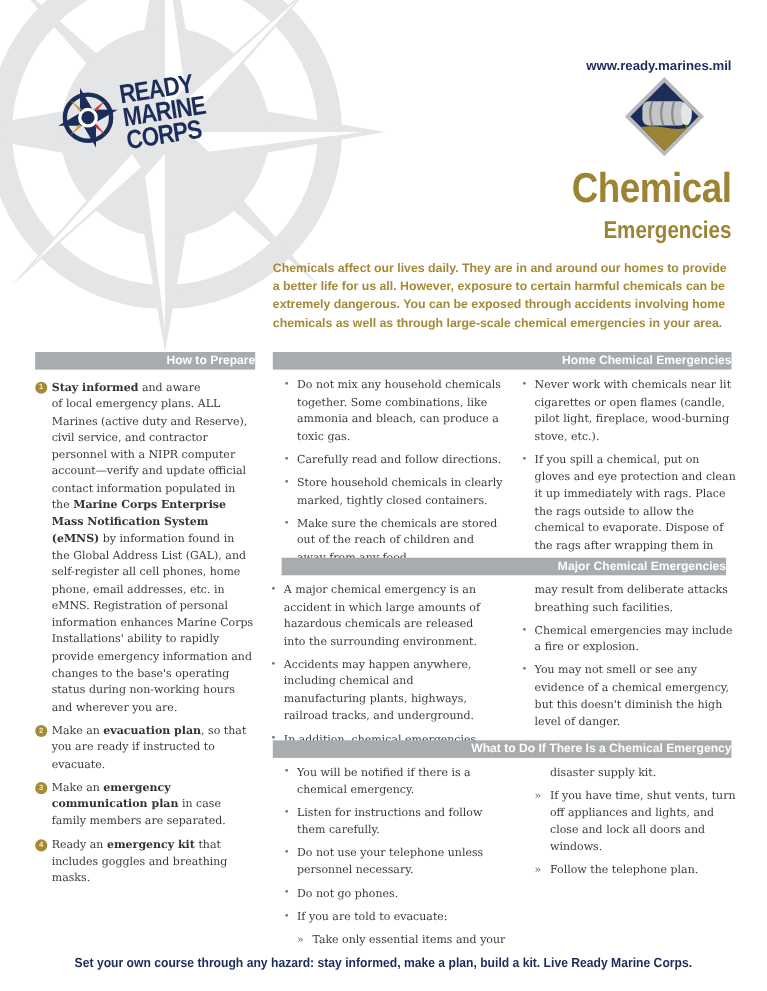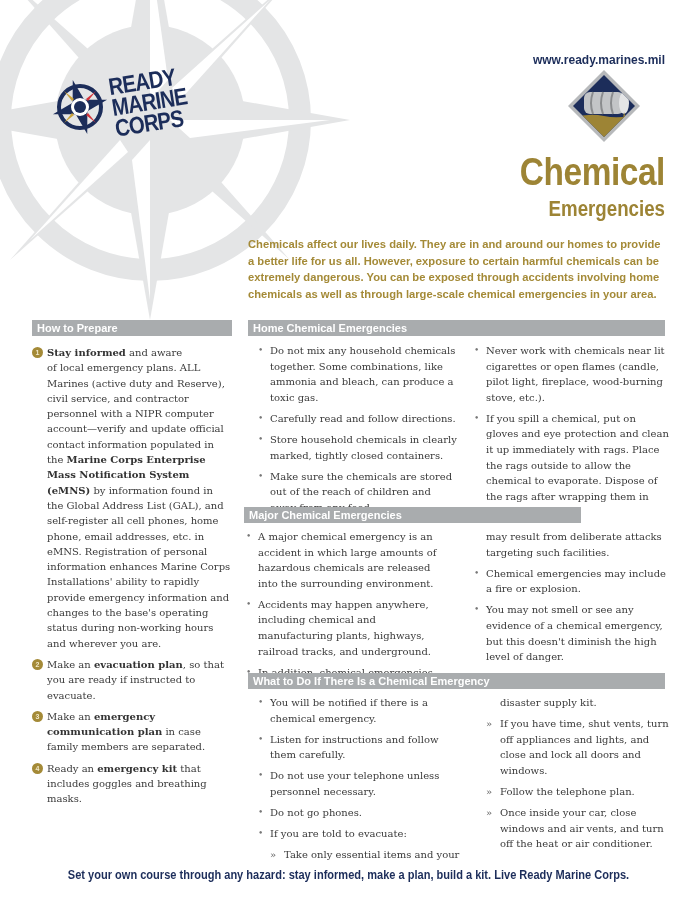--- a/index.html
+++ b/index.html
@@ -13,21 +13,21 @@
   .url { position:absolute; right:32px; top:53px; font-family:"Liberation Sans", sans-serif; font-weight:bold;
          font-size:12px; color:#1c2d5a; z-index:2; }
   .hazard-icon { position:absolute; left:566px; top:68px; width:76px; height:76px; z-index:2; }
   .title-main { position:absolute; right:32px; top:150px; font-family:"Liberation Sans", sans-serif; font-weight:bold;
                 font-size:38px; color:#9d8435; letter-spacing:-0.5px; transform:scaleX(0.88); transform-origin:right; line-height:44px;}
   .title-sub { position:absolute; right:32px; top:196px; font-family:"Liberation Sans", sans-serif; font-weight:bold;
                font-size:22px; color:#9d8435; transform:scaleX(0.85); transform-origin:right; line-height:26px;}
   .intro { position:absolute; left:248px; top:236px; width:420px; font-family:"Liberation Sans", sans-serif; font-weight:bold;
            font-size:11.2px; line-height:16.5px; color:#a48a37; z-index:2; }
   .bar { position:absolute; background:#a9acae; color:#ffffff; font-family:"Liberation Sans", sans-serif; font-weight:bold;
-         font-size:11px; height:16px; line-height:16px; padding-left:5px; box-sizing:border-box; white-space:nowrap; overflow:hidden; z-index:2;}
+         font-size:11px; height:16px; line-height:16px; padding-left:5px; box-sizing:border-box; white-space:nowrap; overflow:hidden; z-index:2;text-align:right;}
   .col { position:absolute; font-size:10px; line-height:15.6px; z-index:2; }
   .col ul { list-style:none; margin:0; padding:0; }
   .col li { position:relative; padding-left:20px; margin-bottom:5.5px; }
   .col li.bullet::before { content:"•"; position:absolute; left:8px; top:0; color:#777; font-size:9px; }
   .col li.sub { padding-left:34px; }
   .col li.sub::before { content:"»"; position:absolute; left:20px; top:0; color:#666; font-size:10px; }
   .col li.cont { padding-left:20px; }
   .col li.subcont { padding-left:34px; }
   .prep { position:absolute; left:32px; top:345px; width:200px; font-size:10px; line-height:15.3px; z-index:2; }
   .prep .item { position:relative; padding-left:15px; margin-bottom:6px; }
@@ -136,31 +136,31 @@
     <li class="bullet">Make sure the chemicals are stored out of the reach of children and away from any food.</li>
   </ul>
 </div>
 <div class="col" style="left:466px; top:343px; width:205px;">
   <ul>
     <li class="bullet">Never work with chemicals near lit cigarettes or open flames (candle, pilot light, fireplace, wood-burning stove, etc.).</li>
     <li class="bullet">If you spill a chemical, put on gloves and eye protection and clean it up immediately with rags. Place the rags outside to allow the chemical to evaporate. Dispose of the rags after wrapping them in newspaper.</li>
   </ul>
 </div>
 
-<div class="bar" style="left:244px; top:507px; width:337px;">Major Chemical Emergencies</div>
+<div class="bar" style="left:256px; top:507px; width:404px;">Major Chemical Emergencies</div>
 <div class="col" style="left:238px; top:529px; width:210px;">
   <ul>
     <li class="bullet">A major chemical emergency is an accident in which large amounts of hazardous chemicals are released into the surrounding environment.</li>
     <li class="bullet">Accidents may happen anywhere, including chemical and manufacturing plants, highways, railroad tracks, and underground.</li>
     <li class="bullet">In addition, chemical emergencies</li>
   </ul>
 </div>
 <div class="col" style="left:466px; top:529px; width:205px;">
   <ul>
-    <li class="cont">may result from deliberate attacks targeting such facilities.</li>
+    <li class="cont">may result from deliberate attacks breathing such facilities.</li>
     <li class="bullet">Chemical emergencies may include a fire or explosion.</li>
     <li class="bullet">You may not smell or see any evidence of a chemical emergency, but this doesn't diminish the high level of danger.</li>
   </ul>
 </div>
 
 <div class="bar" style="left:248px; top:673px; width:417px;">What to Do If There Is a Chemical Emergency</div>
 <div class="col" style="left:250px; top:695px; width:210px;">
   <ul>
     <li class="bullet">You will be notified if there is a chemical emergency.</li>
     <li class="bullet">Listen for instructions and follow them carefully.</li>
@@ -168,17 +168,16 @@
     <li class="bullet">Do not go phones.</li>
     <li class="bullet">If you are told to evacuate:</li>
     <li class="sub">Take only essential items and your</li>
   </ul>
 </div>
 <div class="col" style="left:466px; top:695px; width:205px;">
   <ul>
     <li class="subcont">disaster supply kit.</li>
     <li class="sub">If you have time, shut vents, turn off appliances and lights, and close and lock all doors and windows.</li>
     <li class="sub">Follow the telephone plan.</li>
-    <li class="sub">Once inside your car, close windows and air vents, and turn off the heat or air conditioner.</li>
   </ul>
 </div>
 
 <div class="footer">Set your own course through any hazard: stay informed, make a plan, build a kit. Live Ready Marine Corps.</div>
 
 </body></html>

